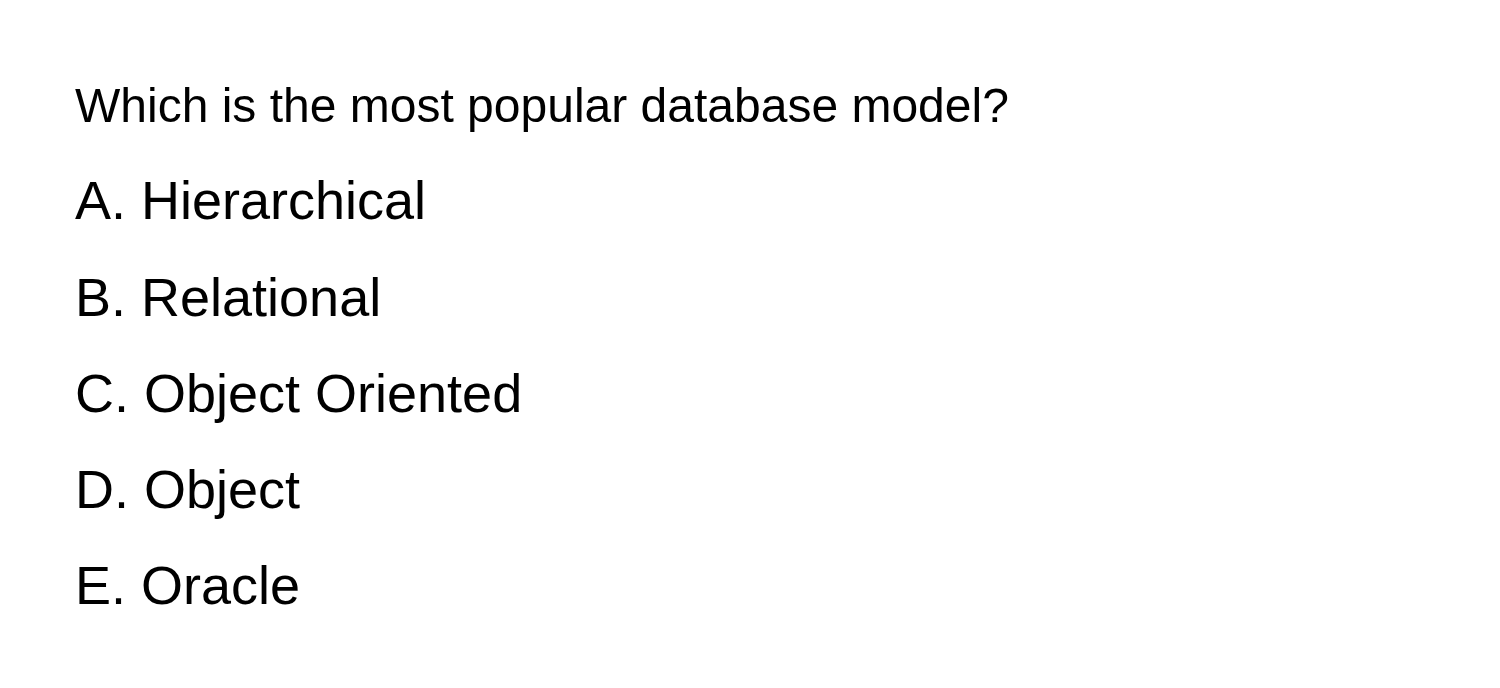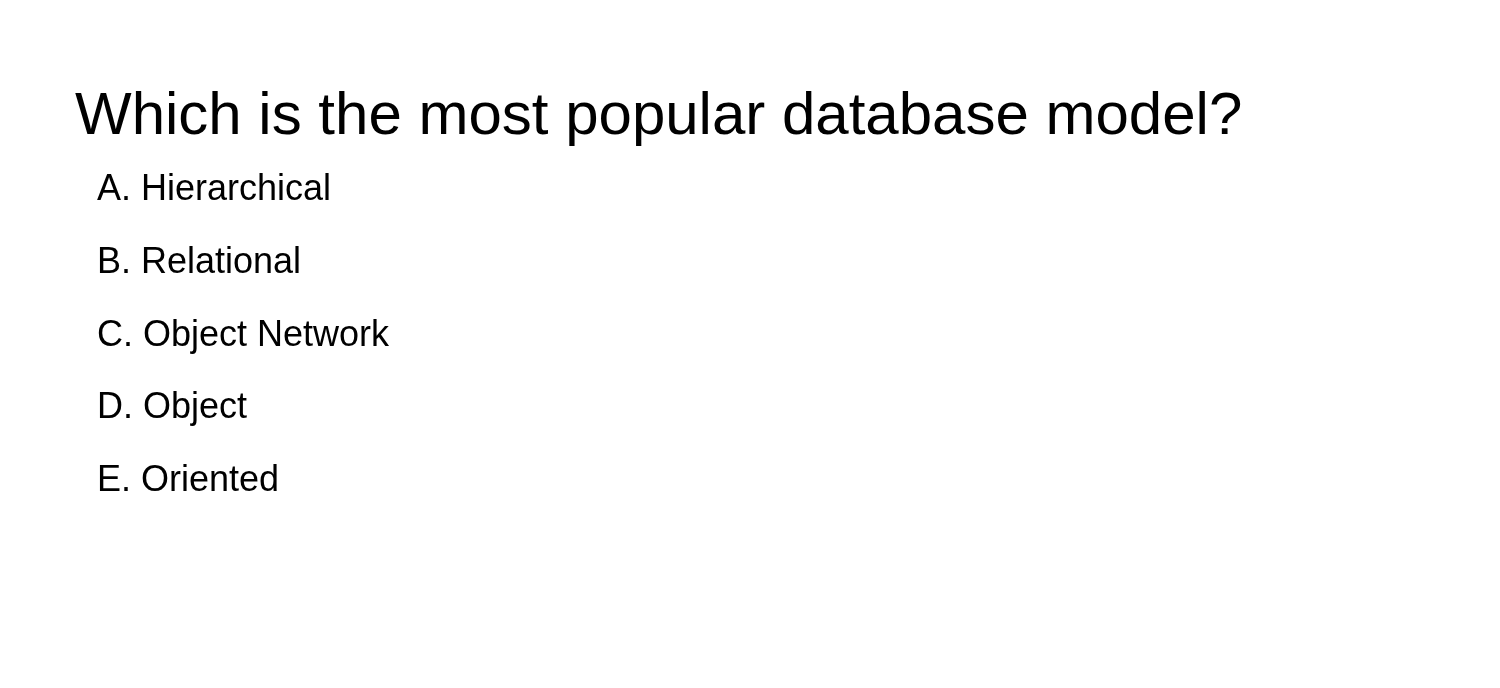--- a/index.html
+++ b/index.html
@@ -9,34 +9,33 @@
     }
     body {
       width: 1500px;
       height: 688px;
       background: #ffffff;
       font-family: -apple-system, BlinkMacSystemFont, "Segoe UI", Helvetica, Arial, sans-serif;
       color: #000000;
       padding: 75px 75px 0 75px;
     }
     .question {
-      font-size: 60px;
+      font-size: 48px;
       font-weight: 400;
-      margin-bottom: 12px;
+      margin-bottom: 28px;
       line-height: 1.3;
     }
     .option {
-      font-size: 36px;
+      font-size: 54px;
       font-weight: 400;
       margin-bottom: 26px;
       line-height: 1.3;
-      margin-left: 22px;
     }
   </style>
 </head>
 <body>
 
 <div class="question">Which is the most popular database model?</div>
 <div class="option">A. Hierarchical</div>
 <div class="option">B. Relational</div>
-<div class="option">C. Object Network</div>
+<div class="option">C. Object Oriented</div>
 <div class="option">D. Object</div>
-<div class="option">E. Oriented</div>
+<div class="option">E. Oracle</div>
 
 </body></html>

